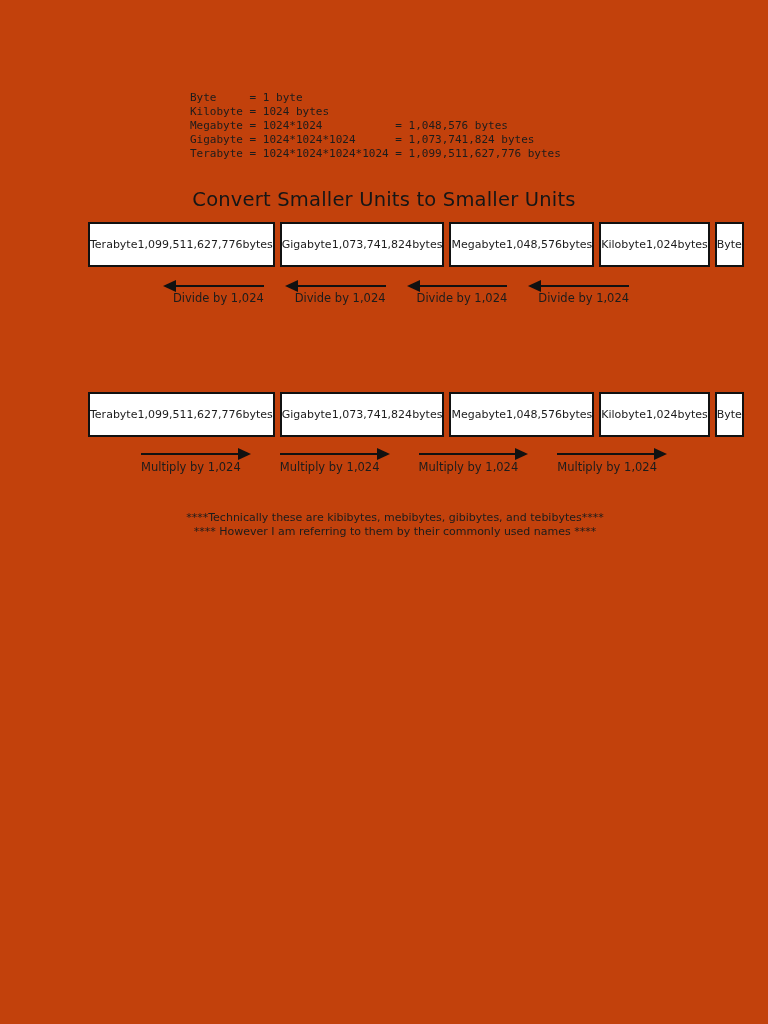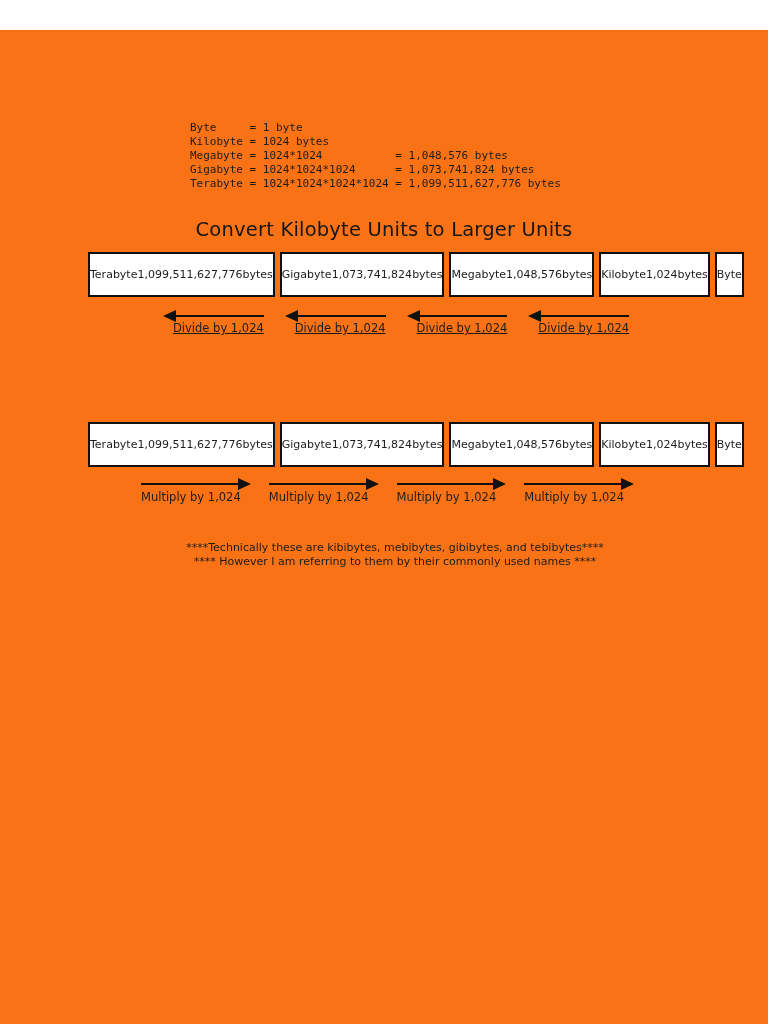--- a/index.html
+++ b/index.html
@@ -4,21 +4,21 @@
 <style>
   html, body { margin: 0; padding: 0; }
   body {
     width: 768px; height: 1024px;
     background: #ffffff;
     font-family: "DejaVu Sans", "Liberation Sans", sans-serif;
     color: #1a1a1a;
     position: relative;
     overflow: hidden;
   }
-  .page { position: absolute; inset: 0; background: #f97316; margin-top: 30px; }
+  .page { position: absolute; inset: 0; background: #c2410c; }
 
   
   .defs {
     position: absolute;
     left: 190px; top: 91px;
     margin: 0;
     font-family: "DejaVu Sans Mono", "Liberation Mono", monospace;
     font-size: 11px;
     line-height: 13.9px;
     color: #1c1c1c;
@@ -62,22 +62,22 @@
     text-align: center;
     color: #1c1c1c;
   }
   .unit-box div:empty { display: none; }
 
   
   .arrow-row {
     position: absolute;
     display: flex;
   }
-  .arrow-row-divide   { top: 279px; left: 163px; width: 462px; gap: 21px; text-decoration: underline; }
-  .arrow-row-multiply { top: 447px; left: 141px; width: 458px; gap: 18px; }
+  .arrow-row-divide   { top: 279px; left: 163px; width: 462px; gap: 21px; }
+  .arrow-row-multiply { top: 447px; left: 141px; width: 458px; gap: 29px; }
   .arrow-group {
     flex: 1 1 0;
     display: flex;
     flex-direction: column;
   }
   .arrow {
     display: flex;
     align-items: center;
     height: 13px;
   }
@@ -118,21 +118,21 @@
 <body>
 
 <div class="page">
 
   <pre class="defs">Byte     = 1 byte
 Kilobyte = 1024 bytes
 Megabyte = 1024*1024           = 1,048,576 bytes
 Gigabyte = 1024*1024*1024      = 1,073,741,824 bytes
 Terabyte = 1024*1024*1024*1024 = 1,099,511,627,776 bytes</pre>
 
-  <h1 class="section-title title-divide">Convert Kilobyte Units to Larger Units</h1>
+  <h1 class="section-title title-divide">Convert Smaller Units to Smaller Units</h1>
 
   <div class="box-row box-row-divide">
     <div class="unit-box">
       <div>Terabyte</div>
       <div>1,099,511,627,776</div>
       <div>bytes</div>
     </div>
     <div class="unit-box">
       <div>Gigabyte</div>
       <div>1,073,741,824</div>

